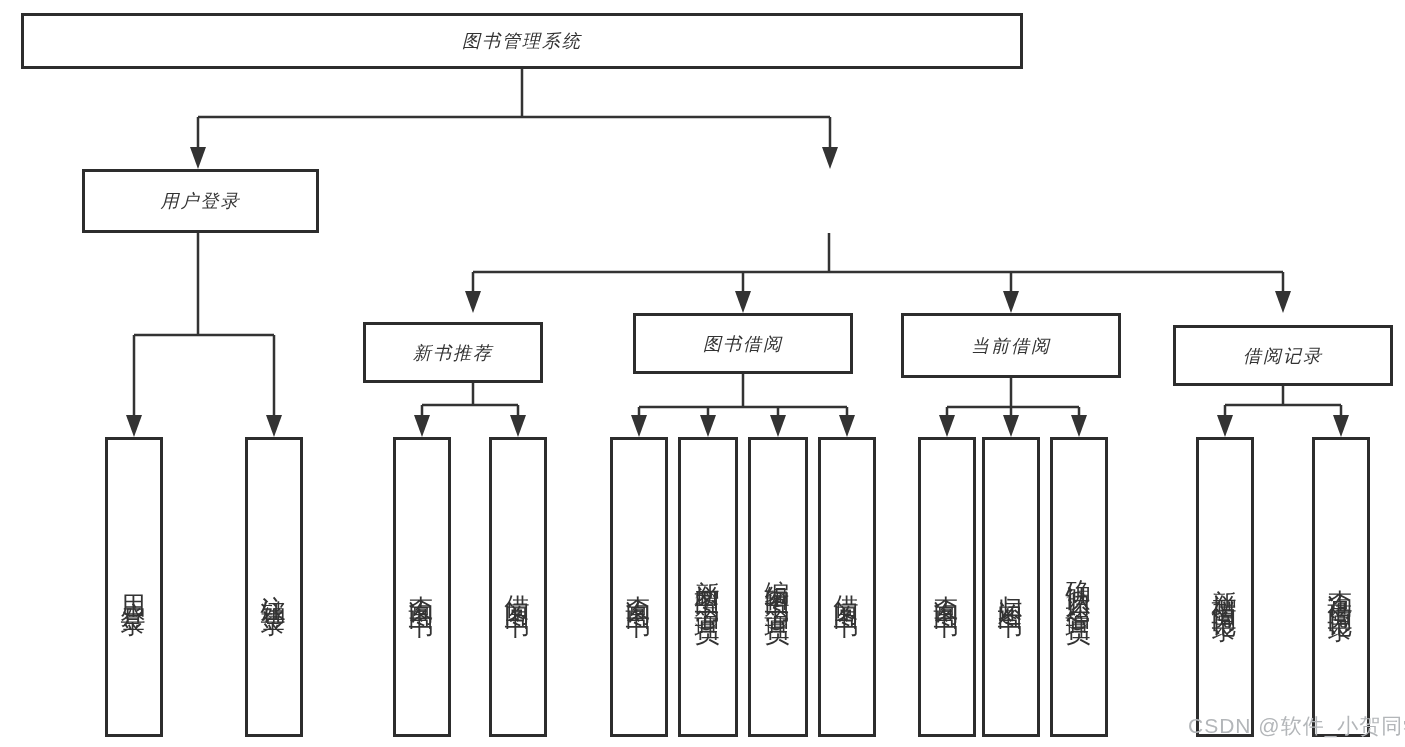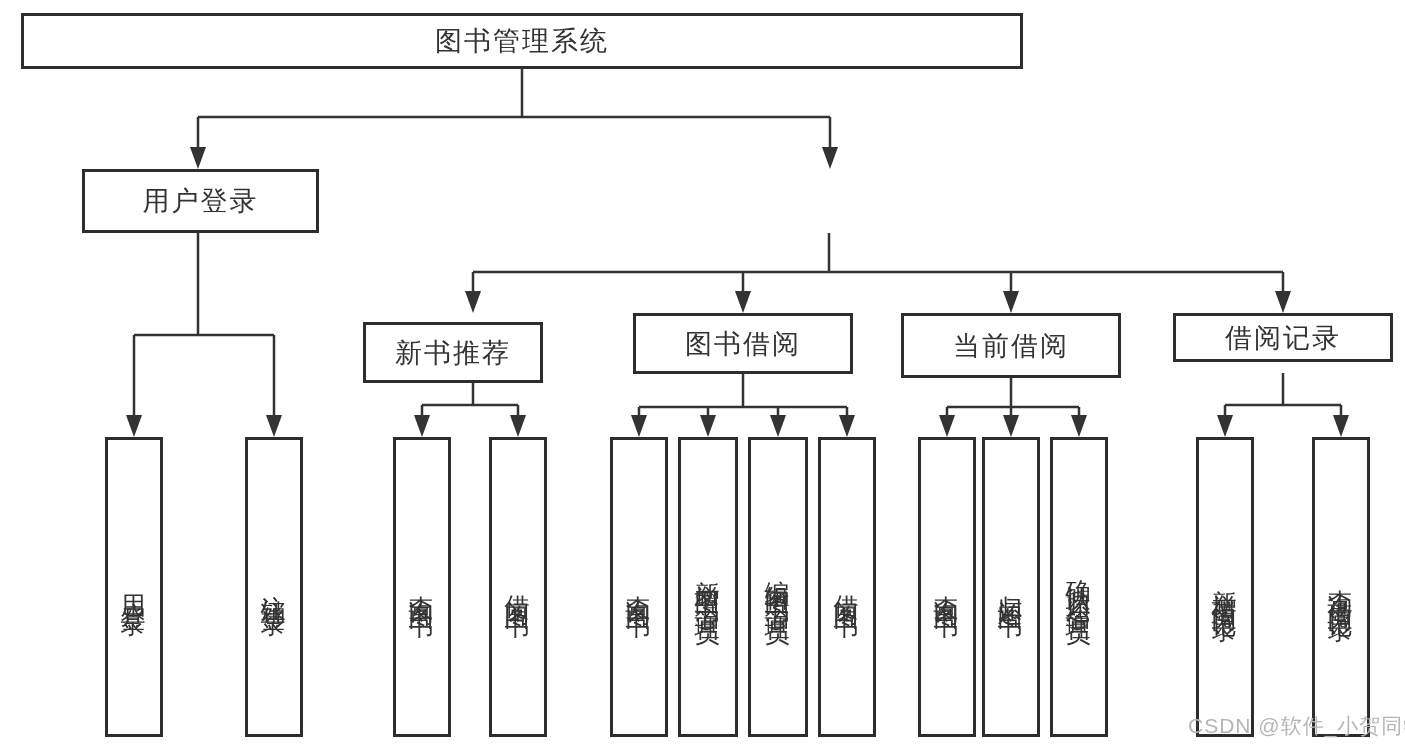--- a/index.html
+++ b/index.html
@@ -26,23 +26,24 @@
     position: absolute;
     background: #ffffff;
     border: 3px solid #2d2d2d;
     box-sizing: border-box;
     display: flex;
     align-items: center;
     justify-content: center;
     color: #333333;
   }
   .hbox span {
-    font-size: 27px;
+    font-size: 18px;
     letter-spacing: 2px;
     white-space: nowrap;
+    font-style: italic;
   }
   .vbox span {
     writing-mode: vertical-rl;
     text-orientation: mixed;
     font-size: 25px;
     letter-spacing: 6px;
     white-space: nowrap;
   }
   .watermark {
     position: absolute;
@@ -110,21 +111,21 @@
 
   <div class="node hbox" style="left:363px; top:322px; width:180px; height:61px;">
     <span>新书推荐</span>
   </div>
   <div class="node hbox" style="left:633px; top:313px; width:220px; height:61px;">
     <span>图书借阅</span>
   </div>
   <div class="node hbox" style="left:901px; top:313px; width:220px; height:65px;">
     <span>当前借阅</span>
   </div>
-  <div class="node hbox" style="left:1173px; top:313px; width:220px; height:49px;">
+  <div class="node hbox" style="left:1173px; top:325px; width:220px; height:61px;">
     <span>借阅记录</span>
   </div>
 
   <div class="node vbox" style="left:105px; top:437px; width:58px; height:300px;">
     <span>用户登录</span>
   </div>
   <div class="node vbox" style="left:245px; top:437px; width:58px; height:300px;">
     <span>注销登录</span>
   </div>
 

